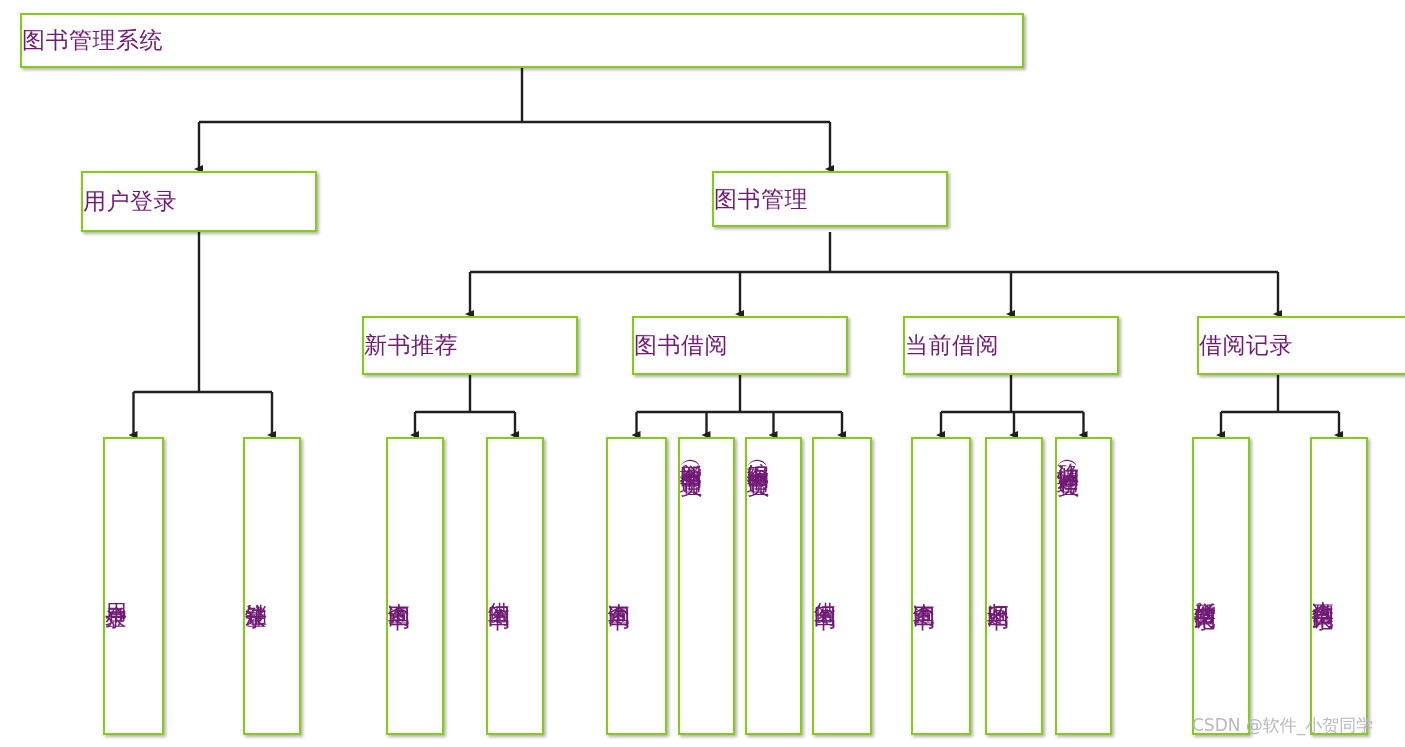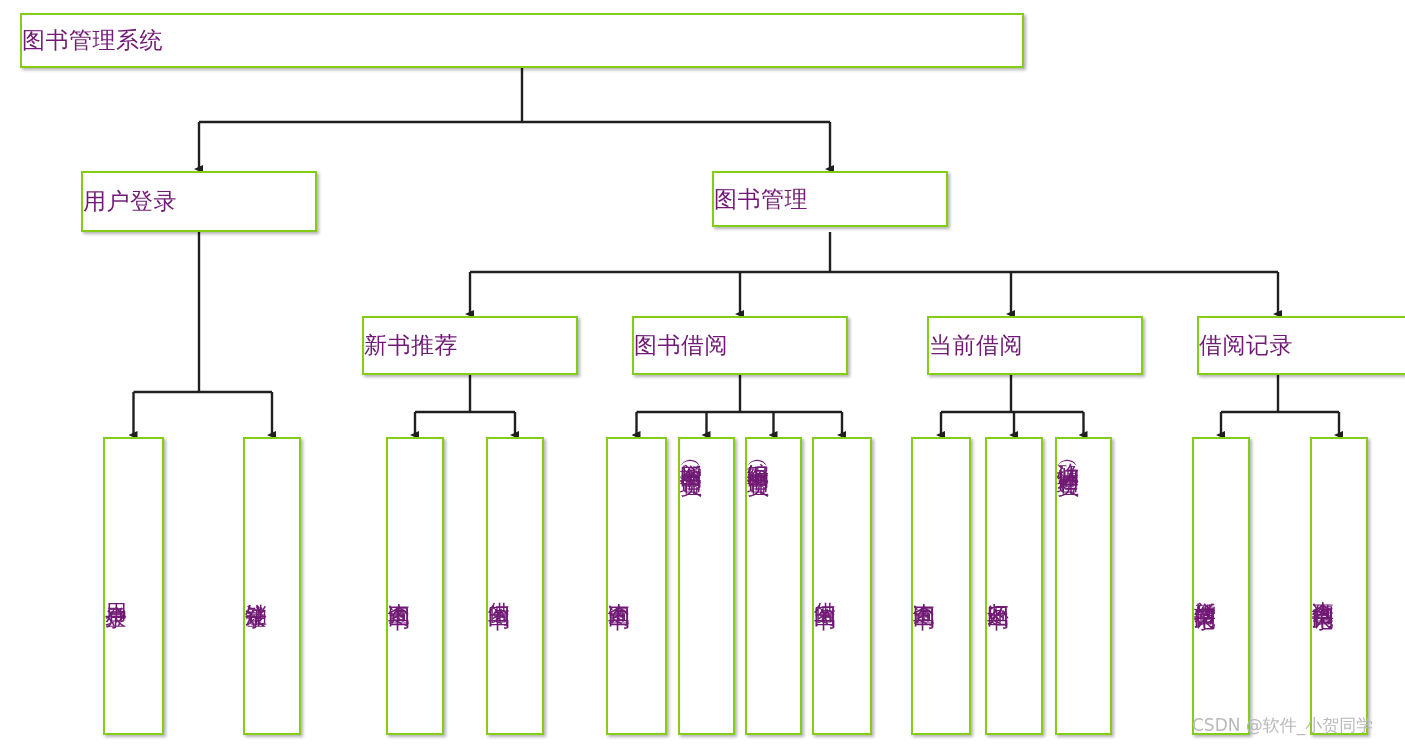--- a/index.html
+++ b/index.html
@@ -133,21 +133,21 @@
   <div class="node horiz" style="left: 712px; top: 171px; width: 236px; height: 56px;">
     <span class="label">图书管理</span>
   </div>
 
   <div class="node horiz" style="left: 362px; top: 316px; width: 216px; height: 59px;">
     <span class="label">新书推荐</span>
   </div>
   <div class="node horiz" style="left: 632px; top: 316px; width: 216px; height: 59px;">
     <span class="label">图书借阅</span>
   </div>
-  <div class="node horiz" style="left: 903px; top: 316px; width: 216px; height: 59px; margin-left: 24px;">
+  <div class="node horiz" style="left: 903px; top: 316px; width: 216px; height: 59px;">
     <span class="label">当前借阅</span>
   </div>
   <div class="node horiz" style="left: 1170px; top: 316px; width: 216px; height: 59px; margin-left: 27px;">
     <span class="label">借阅记录</span>
   </div>
 
   <div class="node vert center" style="left: 103px; top: 437px; width: 61px; height: 298px;">
     <span class="label">用户登录</span>
   </div>
   <div class="node vert center" style="left: 243px; top: 437px; width: 58px; height: 298px;">

